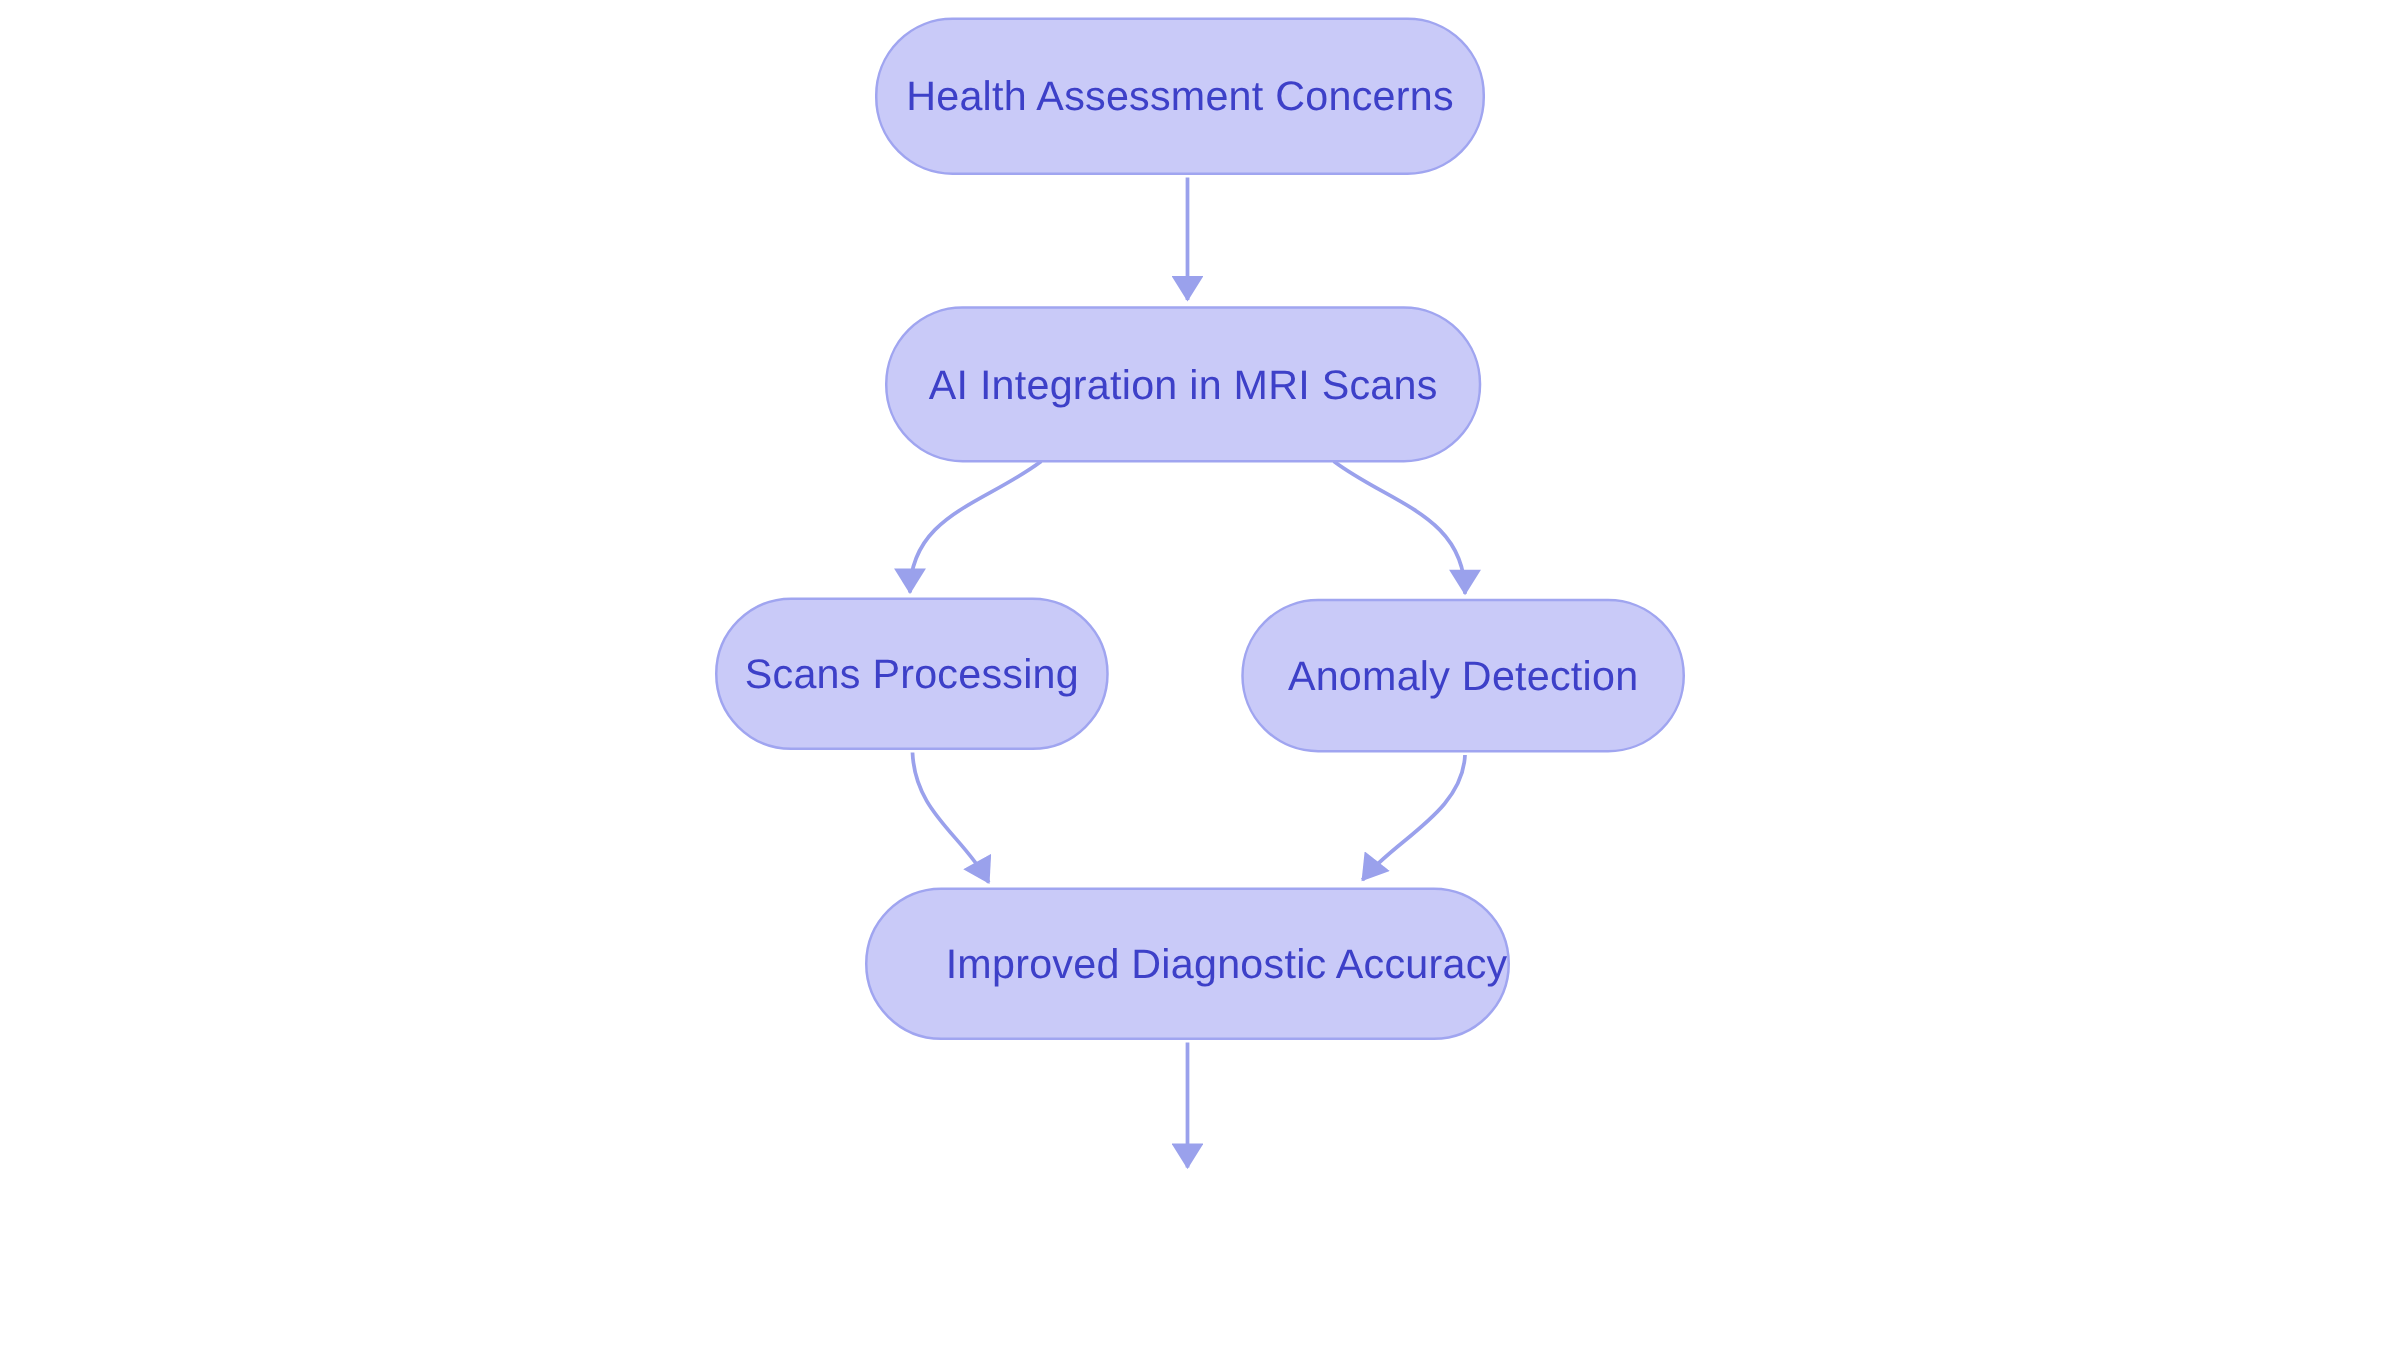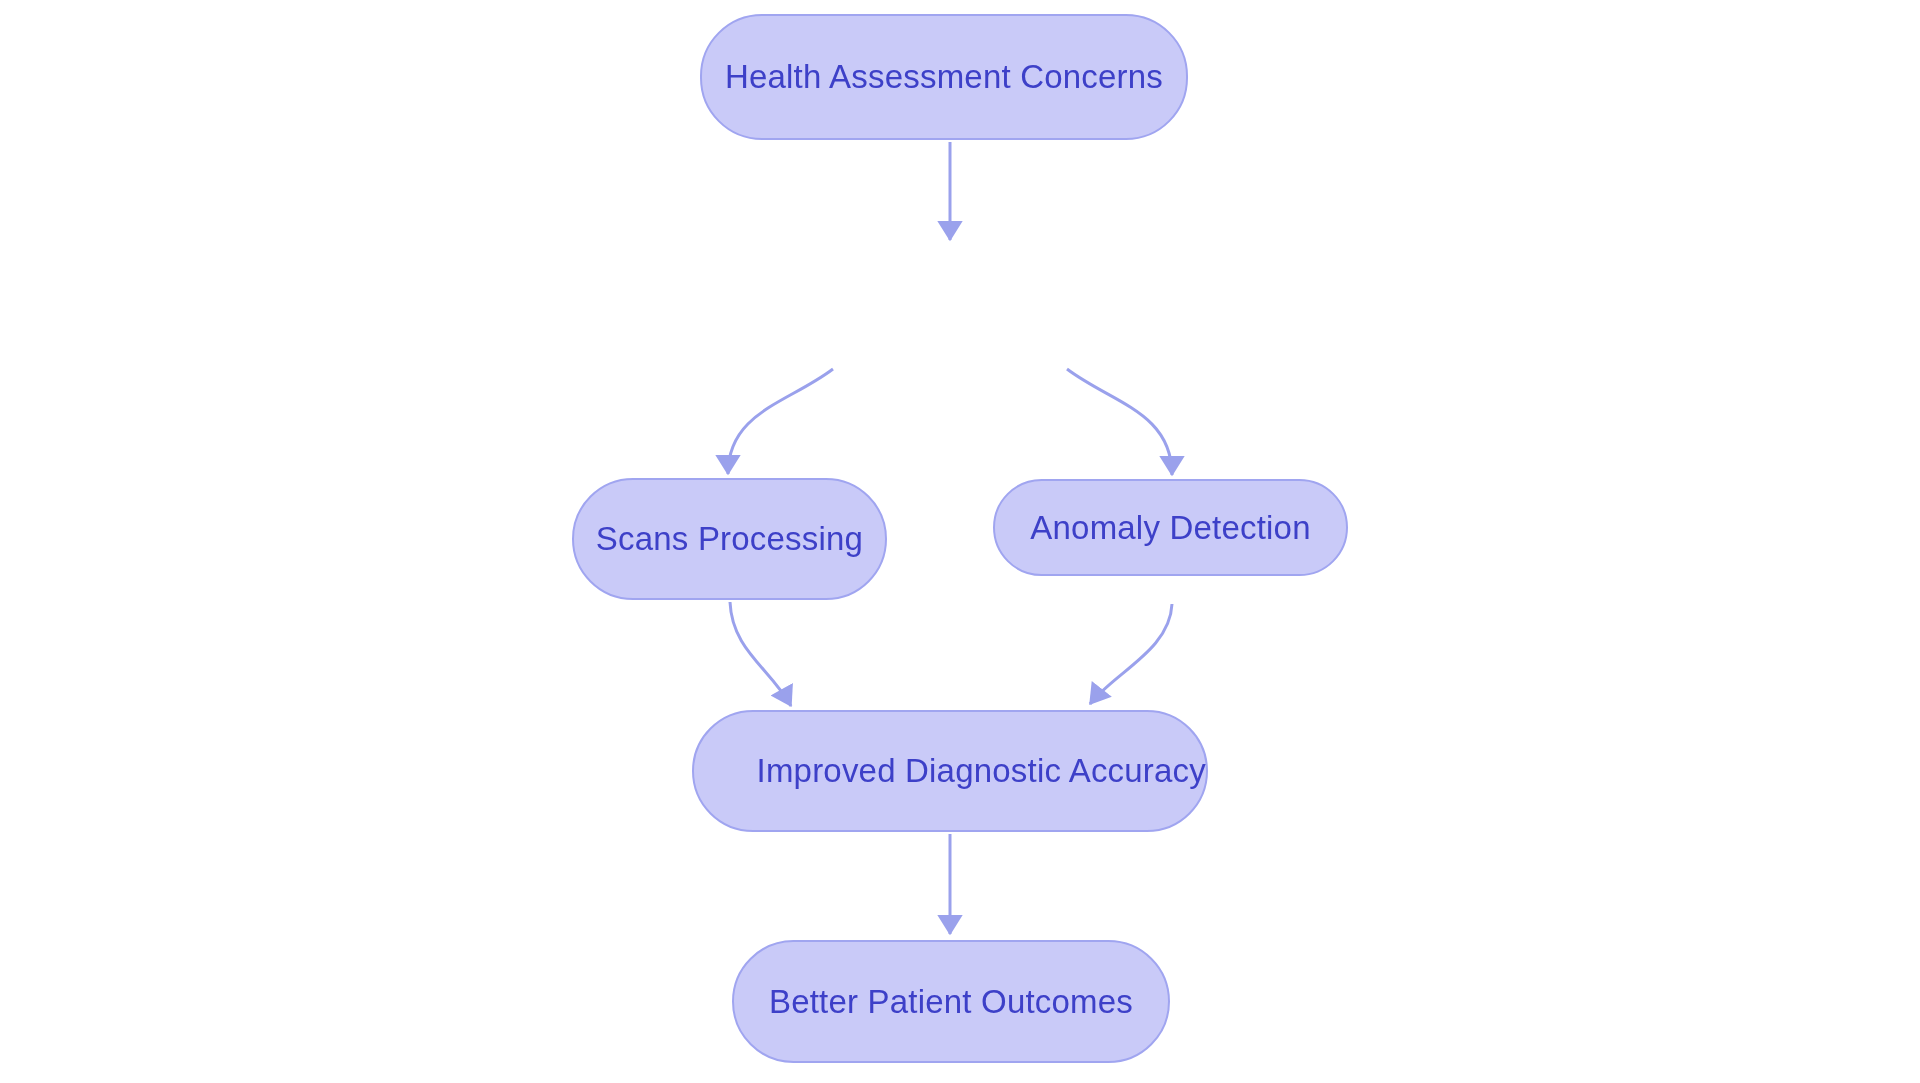--- a/index.html
+++ b/index.html
@@ -44,21 +44,21 @@
   .node .label {
     color: var(--node-text);
     font-size: 33px;
     line-height: 1.2;
     letter-spacing: 0.2px;
     white-space: nowrap;
   }
   .node-1 { left: 700px; top: 14px;  width: 488px; height: 126px; }
   .node-2 { left: 708px; top: 245px; width: 477px; height: 125px; }
   .node-3 { left: 572px; top: 478px; width: 315px; height: 122px; }
-  .node-4 { left: 993px; top: 479px; width: 355px; height: 97px; }
+  .node-4 { left: 993px; top: 479px; width: 355px; height: 123px; }
   .node-5 { left: 692px; top: 710px; width: 516px; height: 122px; justify-content: flex-end; }
   .node-6 { left: 732px; top: 940px; width: 438px; height: 123px; }
 </style>
 </head>
 <body>
 
 <div class="canvas">
 
   <svg class="edges" viewBox="0 0 1920 1083" xmlns="http://www.w3.org/2000/svg">
     <defs>
@@ -77,30 +77,30 @@
 
     <path class="edge-line" marker-end="url(#arrow)" d="M 1172 604 C 1170 650, 1115 672, 1090 704"></path>
 
     <path class="edge-line" marker-end="url(#arrow)" d="M 950 834 L 950 934"></path>
   </svg>
 
   <div class="node node-1">
     <span class="label">Health Assessment Concerns</span>
   </div>
 
+  <div class="node node-2">
+    <span class="label">AI Integration in MRI Scans</span>
+  </div>
 
   <div class="node node-3">
     <span class="label">Scans Processing</span>
   </div>
 
   <div class="node node-4">
     <span class="label">Anomaly Detection</span>
   </div>
 
   <div class="node node-5">
     <span class="label">Improved Diagnostic Accuracy</span>
   </div>
 
-  <div class="node node-6">
-    <span class="label">Better Patient Outcomes</span>
-  </div>
 
 </div>
 
 </body></html>

